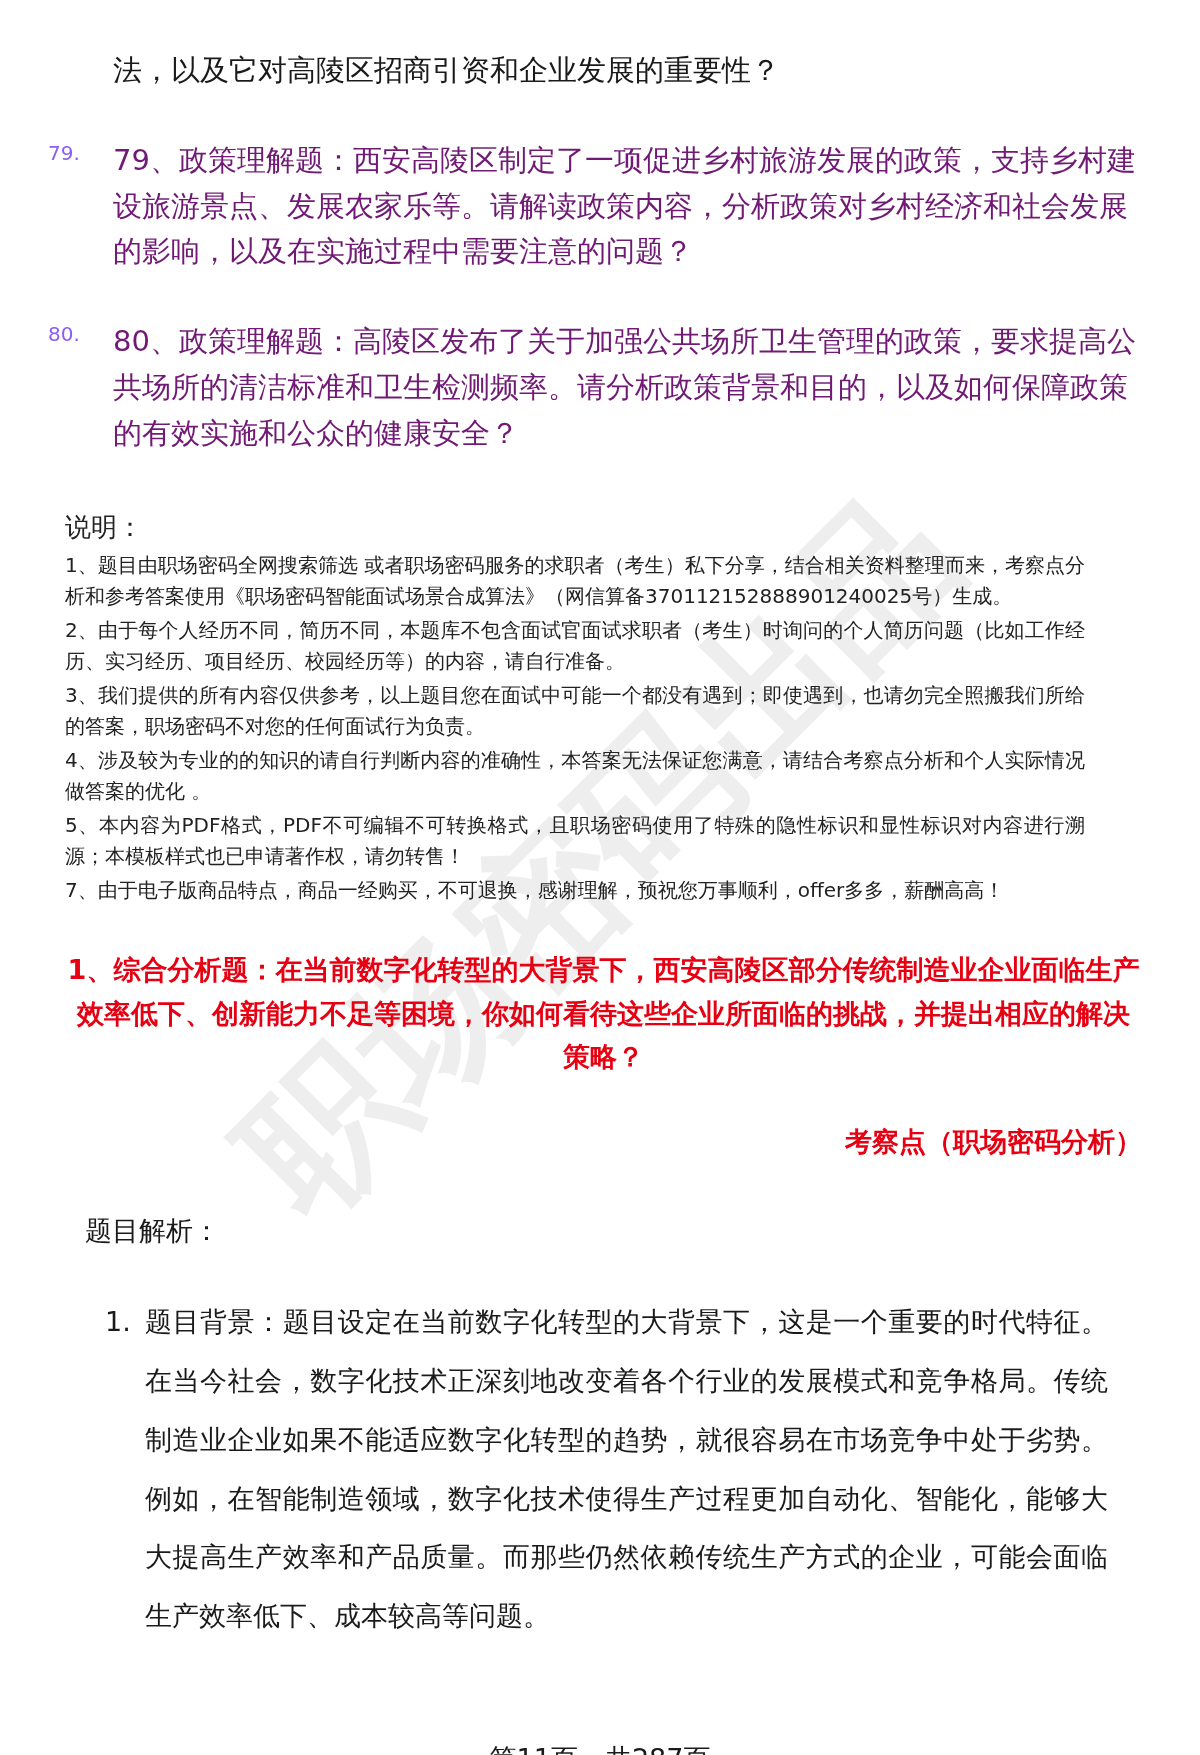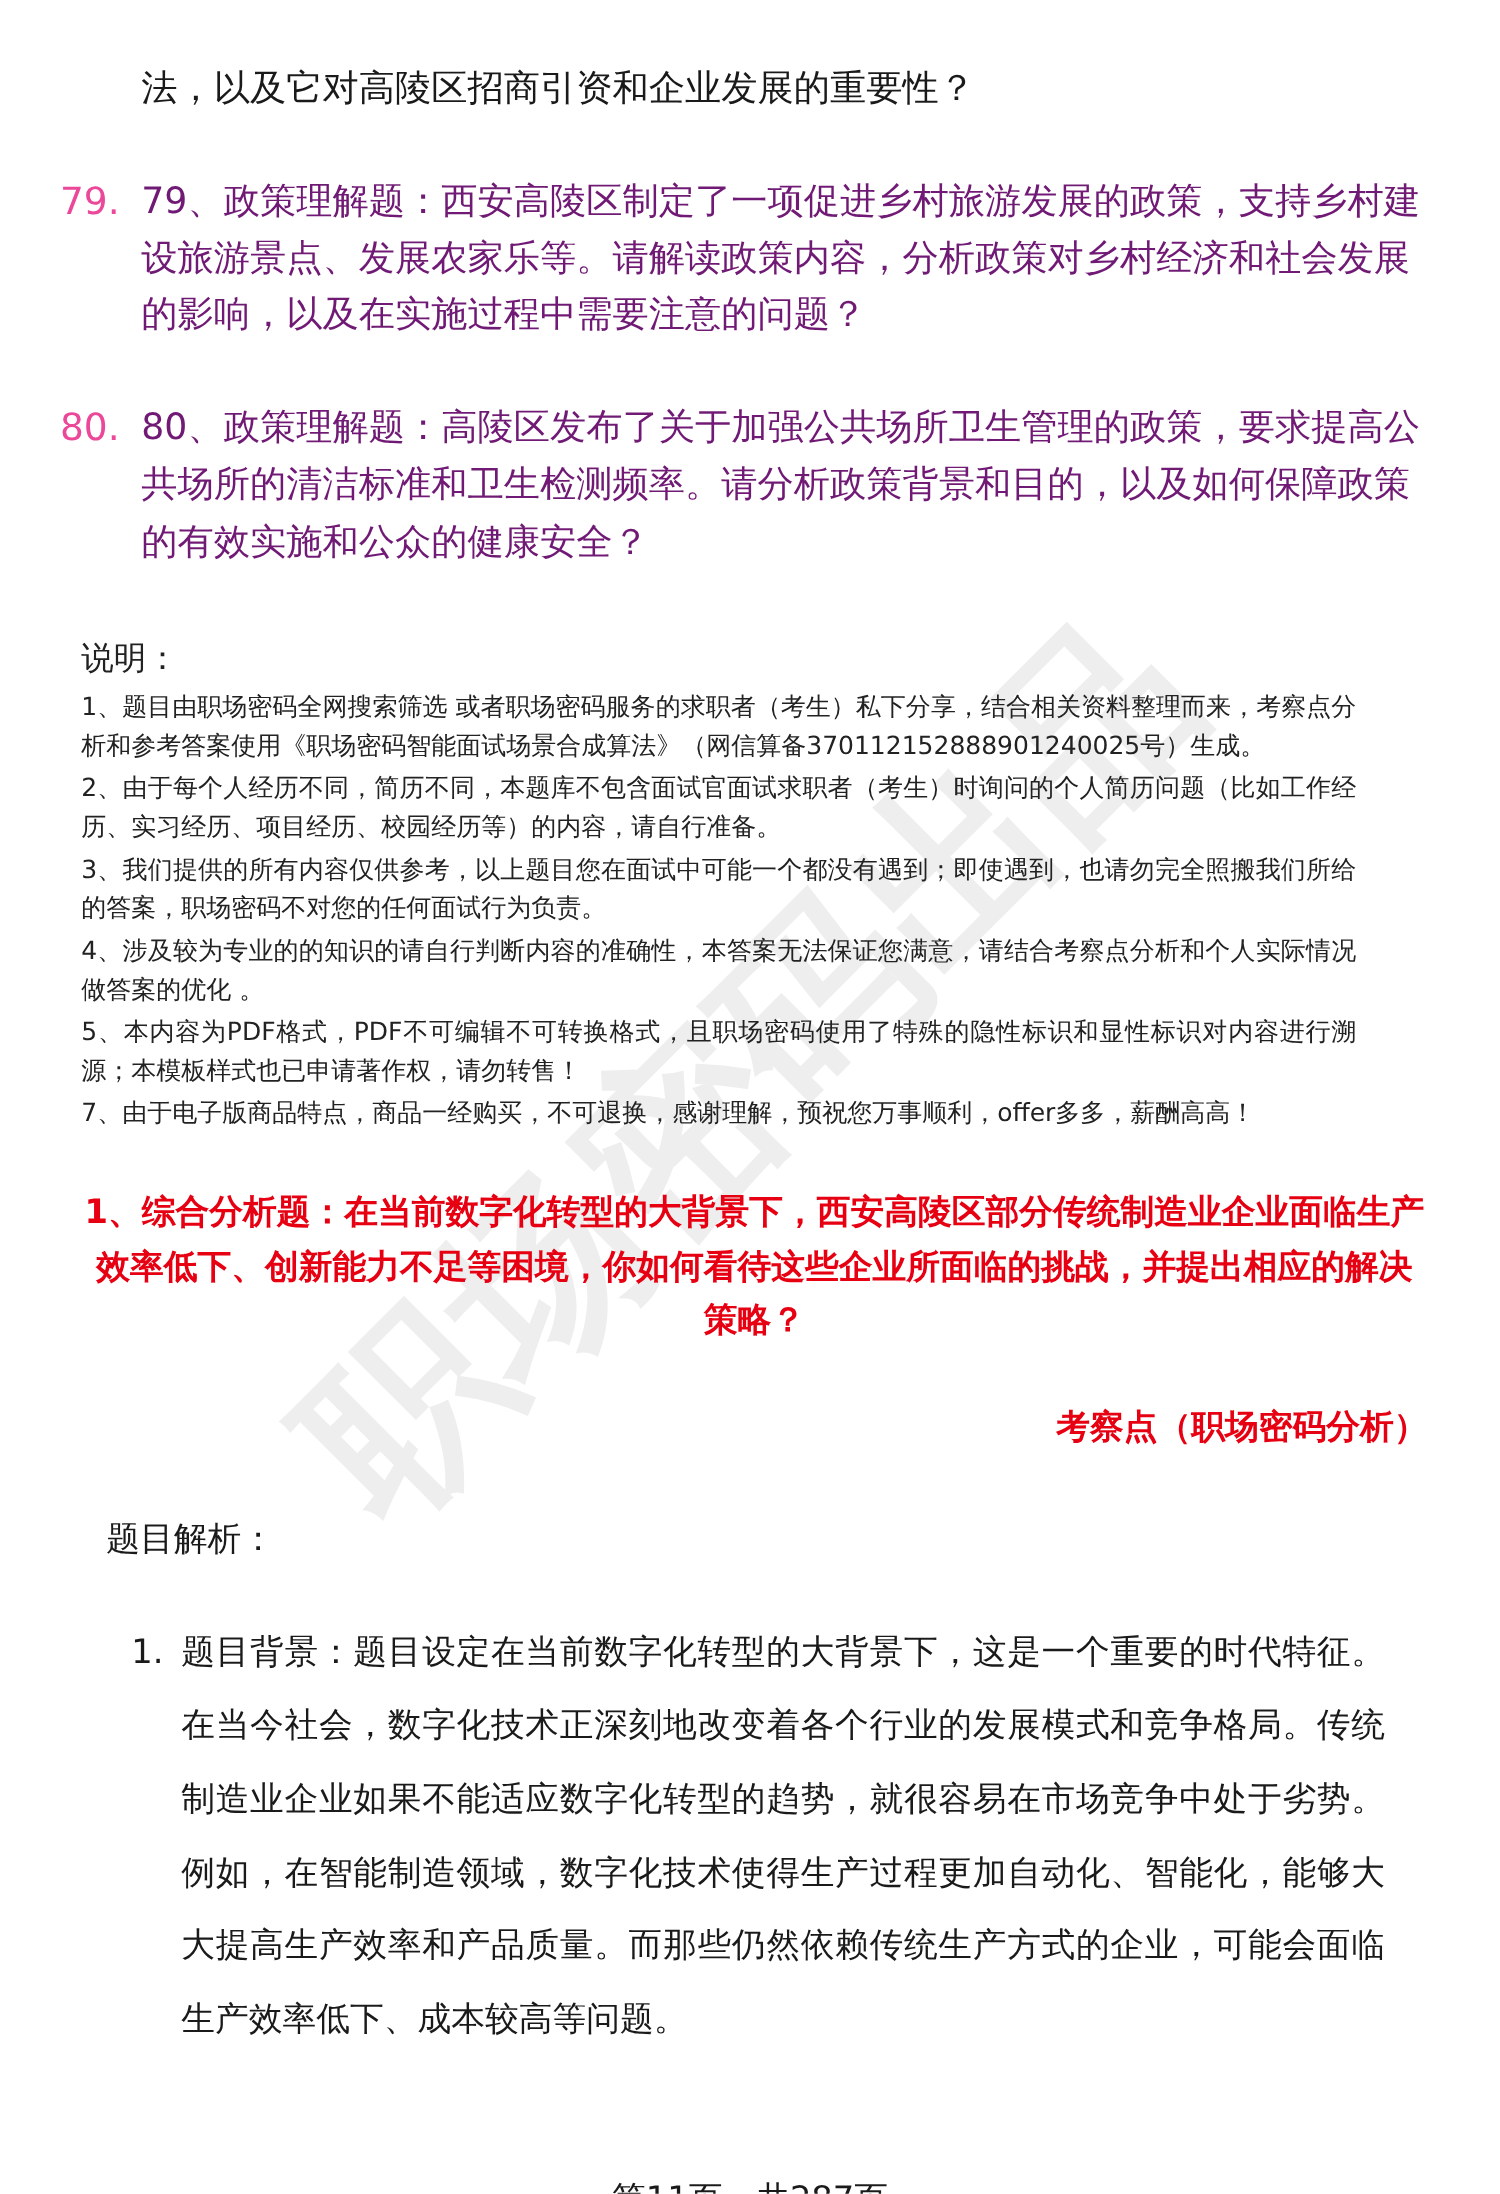--- a/index.html
+++ b/index.html
@@ -44,23 +44,23 @@
     line-height: 1.58;
     color: #1a1a1a;
   }
   
   .q-item {
     display: flex;
     margin: 44px 52px 0 48px;
   }
   .q-num {
     flex: 0 0 65px;
-    font-size: 30px;
+    font-size: 20px;
     line-height: 1.58;
-    color: #ec4899;
+    color: #8b5cf6;
   }
   .q-text {
     flex: 1;
     font-size: 29px;
     line-height: 1.58;
     color: #701a75;
   }
   
   .notes {
     margin: 50px 115px 0 65px;

